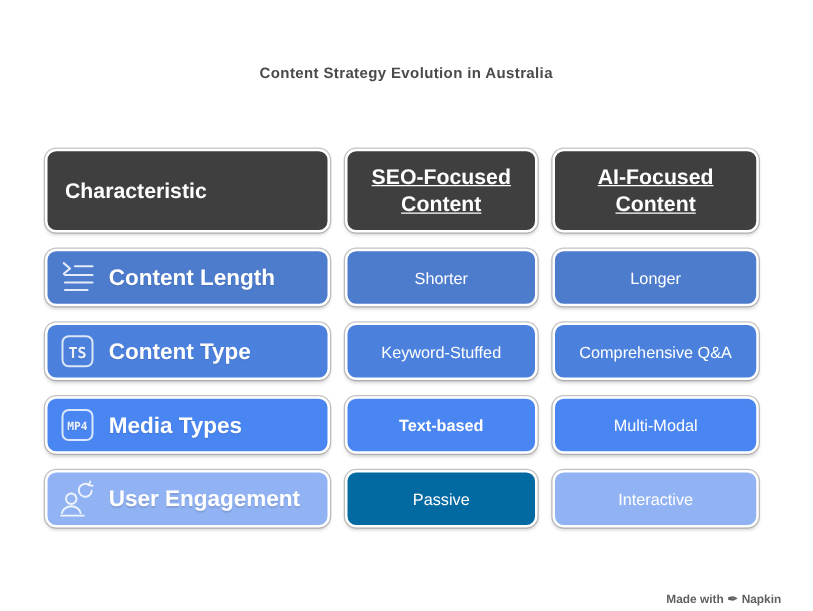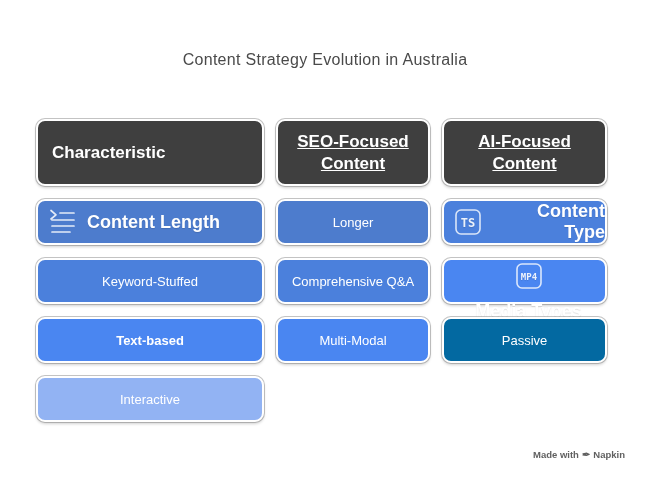--- a/index.html
+++ b/index.html
@@ -2,21 +2,21 @@
 <html><head>
 <meta charset="utf-8">
 <style>
   html,body{margin:0;padding:0;background:#ffffff;}
   .stage{
     position:relative;width:650px;height:489px;background:#ffffff;
     font-family:"Liberation Sans",sans-serif;overflow:hidden;
   }
   .title{
     position:absolute;top:51px;left:0;width:100%;text-align:center;
-    font-size:16px;font-weight:normal;letter-spacing:0.3px;color:#4a4a4a;
+    font-size:12px;font-weight:bold;letter-spacing:0.3px;color:#4a4a4a;
   }
   .grid{
     position:absolute;left:36px;top:119px;
     display:grid;
     grid-template-columns:228px 154px 165px;
     grid-template-rows:67px 46px 46px 46px 46px;
     column-gap:12px;row-gap:13px;
   }
   .cell{
     box-sizing:border-box;border-radius:9px;
@@ -26,21 +26,21 @@
   }
   .header-cell{font-weight:bold;font-size:17px;line-height:1.25;}
   .header-left{justify-content:flex-start;padding-left:14px;}
   .header-center{justify-content:center;text-align:center;padding:0 6px;text-decoration:underline;}
   .label-cell{font-weight:bold;font-size:18px;padding-left:8px;gap:9px;
     text-shadow:0 1px 1px rgba(0,0,0,0.12);text-align:right;}
   .value-cell{justify-content:center;font-size:13px;padding:0 4px;text-align:center;}
   .icon{width:32px;height:32px;flex:0 0 32px;display:block;}
   .icon svg{display:block;width:100%;height:100%;}
   .watermark{
-    position:absolute;top:449px;right:25px;
+    position:absolute;top:474px;right:25px;
     display:flex;align-items:center;gap:3px;
     font-size:9.5px;font-weight:bold;color:#4f4f4f;opacity:0.9;
   }
   .watermark .pen{font-size:10px;line-height:1;}
 </style>
 </head>
 <body>
 
 <div class="stage">
 
@@ -64,55 +64,70 @@
           <polyline points="5,4.5 10,8.8 5,13"></polyline>
           <line x1="14" y1="7" x2="28" y2="7"></line>
           <line x1="6" y1="14" x2="28" y2="14"></line>
           <line x1="6" y1="20" x2="28" y2="20"></line>
           <line x1="6" y1="26" x2="24" y2="26"></line>
         </svg>
       </span>
       <span>Content Length</span>
     </div>
     <div class="cell value-cell" style="background-color: rgb(77, 124, 205);">
+      <span>Shorter</span>
+    </div>
+    <div class="cell value-cell" style="background-color: rgb(77, 124, 205);">
       <span>Longer</span>
     </div>
 
     <div class="cell label-cell" style="background-color: rgb(75, 128, 220);">
       <span class="icon">
         <svg viewBox="0 0 32 32">
           <rect x="4" y="4" width="24" height="24" rx="5" fill="none" stroke="rgba(255,255,255,0.8)" stroke-width="1.6"></rect>
           <text x="16" y="21" text-anchor="middle" fill="rgba(255,255,255,0.9)" font-family="DejaVu Sans Mono, monospace" font-size="12">TS</text>
         </svg>
       </span>
       <span>Content Type</span>
     </div>
     <div class="cell value-cell" style="background-color: rgb(75, 128, 220);">
       <span>Keyword-Stuffed</span>
     </div>
     <div class="cell value-cell" style="background-color: rgb(75, 128, 220);">
       <span>Comprehensive Q&amp;A</span>
     </div>
 
-    <div class="cell label-cell" style="background-color: rgb(74, 134, 241); flex-direction: column;">
+    <div class="cell label-cell" style="background-color: rgb(74, 134, 241);">
       <span class="icon">
         <svg viewBox="0 0 32 32">
           <rect x="4" y="4" width="24" height="24" rx="5" fill="none" stroke="rgba(255,255,255,0.8)" stroke-width="1.6"></rect>
           <text x="16" y="20" text-anchor="middle" fill="rgba(255,255,255,0.9)" font-family="DejaVu Sans Mono, monospace" font-size="9">MP4</text>
         </svg>
       </span>
       <span>Media Types</span>
     </div>
     <div class="cell value-cell" style="background-color: rgb(74, 134, 241); font-weight: bold;">
       <span>Text-based</span>
     </div>
     <div class="cell value-cell" style="background-color: rgb(74, 134, 241);">
       <span>Multi-Modal</span>
     </div>
 
+    <div class="cell label-cell" style="background-color: rgb(146, 179, 243);">
+      <span class="icon">
+        <svg viewBox="0 0 32 32" fill="none" stroke="rgba(255,255,255,0.85)" stroke-width="1.5" stroke-linecap="round" stroke-linejoin="round">
+          <circle cx="11" cy="16" r="4.2"></circle>
+          <path d="M3.5,27.5 a7.6,6.6 0 0 1 15,0"></path>
+          <line x1="3" y1="29.5" x2="21" y2="29.5"></line>
+          <path d="M27.4,9.5 a5.2,5.2 0 1 1 -2.3,-4.6"></path>
+          <path d="M26.2,2.2 l-1.1,2.9 3,0.5"></path>
+        </svg>
+      </span>
+      <span>User Engagement</span>
+    </div>
     <div class="cell value-cell" style="background-color: #0369a1;">
       <span>Passive</span>
     </div>
     <div class="cell value-cell" style="background-color: rgb(146, 179, 243);">
       <span>Interactive</span>
     </div>
 
   </div>
 
   <div class="watermark" style="color: rgb(79, 79, 79);">

